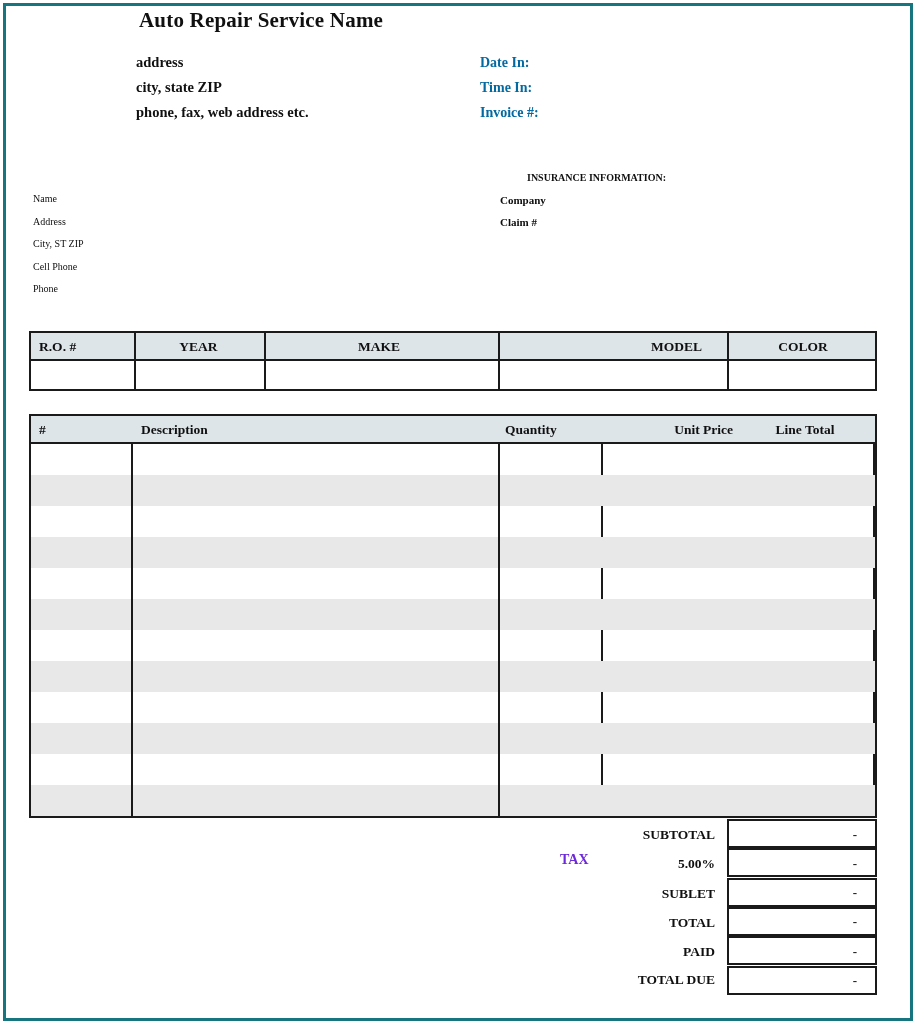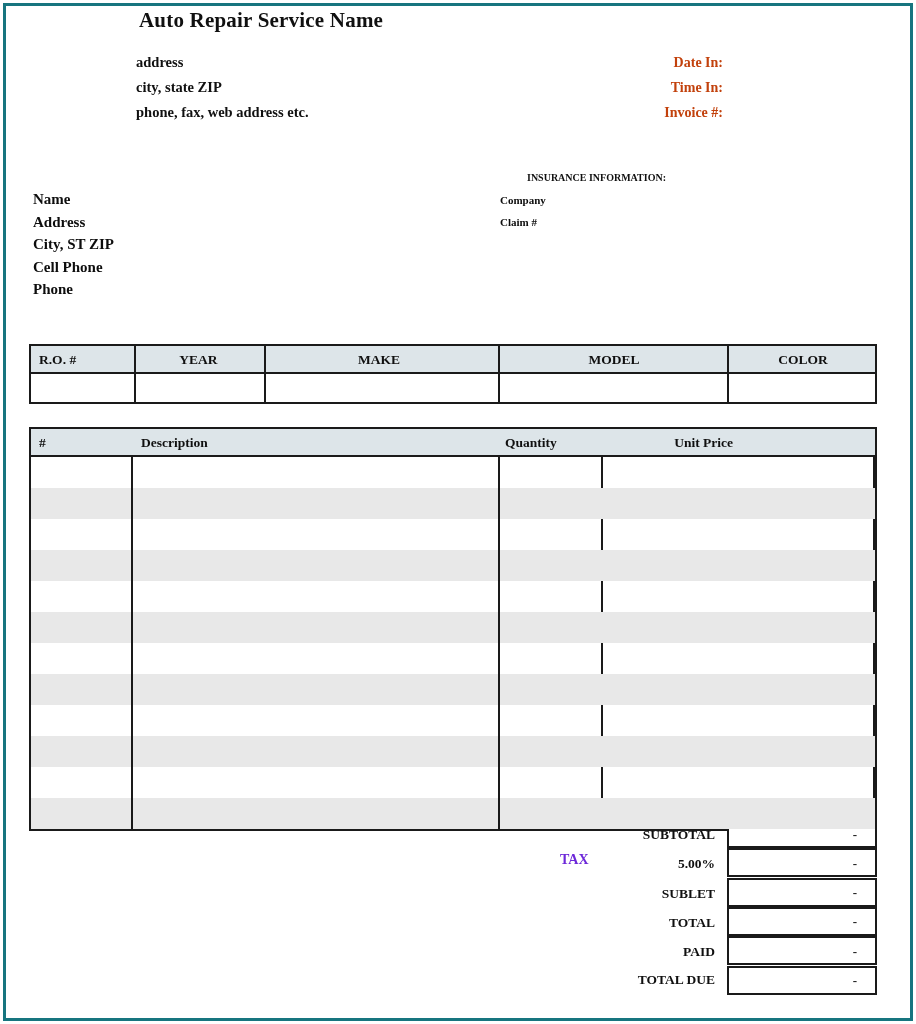--- a/index.html
+++ b/index.html
@@ -61,35 +61,34 @@
     color: #101010;
     line-height: 25px;
   }
   .company-lines div { white-space: nowrap; }
 
   .meta-labels {
     position: absolute;
     left: 480px;
     top: 50px;
     width: 243px;
-    text-align: right;
     font-size: 14px;
     font-weight: bold;
-    color: #c2410c;
+    color: #0369a1;
     line-height: 25px;
   }
   .meta-labels div { white-space: nowrap; }
 
   
   .customer-block {
     position: absolute;
     left: 33px;
     top: 188px;
-    font-size: 15px;
-    font-weight: bold;
+    font-size: 10px;
+    font-weight: normal;
     color: #0d0d0d;
     line-height: 22.5px;
   }
   .customer-block div { white-space: nowrap; }
 
   
   .insurance-title {
     position: absolute;
     left: 527px;
     top: 172px;
@@ -108,21 +107,20 @@
     line-height: 22px;
   }
   .insurance-lines div { white-space: nowrap; }
 
   
   .tbl {
     position: absolute;
     box-sizing: border-box;
     border: 2px solid #1a1a1a;
     background: #ffffff;
-    margin-top: 13px;
   }
   .hdr-band {
     position: absolute;
     left: 0; top: 0;
     right: 0;
     height: 28px;
     background: #dde5e9;
     border-bottom: 2px solid #1a1a1a;
     box-sizing: border-box;
   }
@@ -262,21 +260,21 @@
       <div>Company</div>
       <div>Claim #</div>
     </div>
 
     <div class="tbl" id="vehicle-table">
       <div class="hdr-band"></div>
 
       <div class="hdr-cell" style="left:8px;  width:95px;  text-align:left;">R.O. #</div>
       <div class="hdr-cell" style="left:105px; width:125px; text-align:center;">YEAR</div>
       <div class="hdr-cell" style="left:238px; width:220px; text-align:center;">MAKE</div>
-      <div class="hdr-cell" style="left:473px; width:220px; text-align:center;">MODEL</div>
+      <div class="hdr-cell" style="left:451px; width:220px; text-align:right;">MODEL</div>
       <div class="hdr-cell" style="left:700px; width:144px; text-align:center;">COLOR</div>
 
       <div class="vline" style="left:103px; top:0; bottom:0;"></div>
       <div class="vline" style="left:233px; top:0; bottom:0;"></div>
       <div class="vline" style="left:467px; top:0; bottom:0;"></div>
       <div class="vline" style="left:696px; top:0; bottom:0;"></div>
     </div>
 
     <div class="tbl" id="items-table">
 
@@ -294,20 +292,21 @@
 
       <div class="items-vline-over" style="left:100px; top:0; bottom:0;"></div>
       <div class="items-vline-over" style="left:467px; top:0; bottom:0;"></div>
       <div class="items-vline-over" style="left:573px; top:0; height:28px;"></div>
 
       <div class="hdr-band" style="z-index:4;"></div>
       <div class="hdr-cell" style="left:8px;   width:85px;  text-align:left; z-index:5;">#</div>
       <div class="hdr-cell" style="left:110px; width:350px; text-align:left; z-index:5;">Description</div>
       <div class="hdr-cell" style="left:474px; width:96px;  text-align:left; z-index:5;">Quantity</div>
       <div class="hdr-cell" style="left:578px; width:124px; text-align:right; z-index:5;">Unit Price</div>
+      <div class="hdr-cell" style="left:706px; width:136px; text-align:center; z-index:5;">Line Total</div>
     </div>
 
     <div class="tax-word">TAX</div>
     <div id="totals-area">
         <div class="total-label" style="top: 827px;">SUBTOTAL</div>
         <div class="total-box" style="top: 819px;">
           <span class="dash">-</span>
         </div>
         <div class="total-label" style="top: 856.3px;">5.00%</div>
         <div class="total-box" style="top: 848.3px;">

